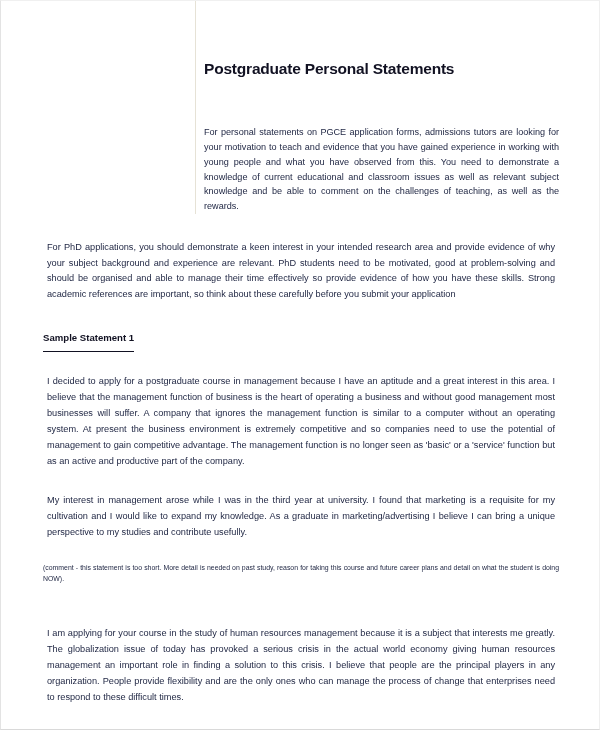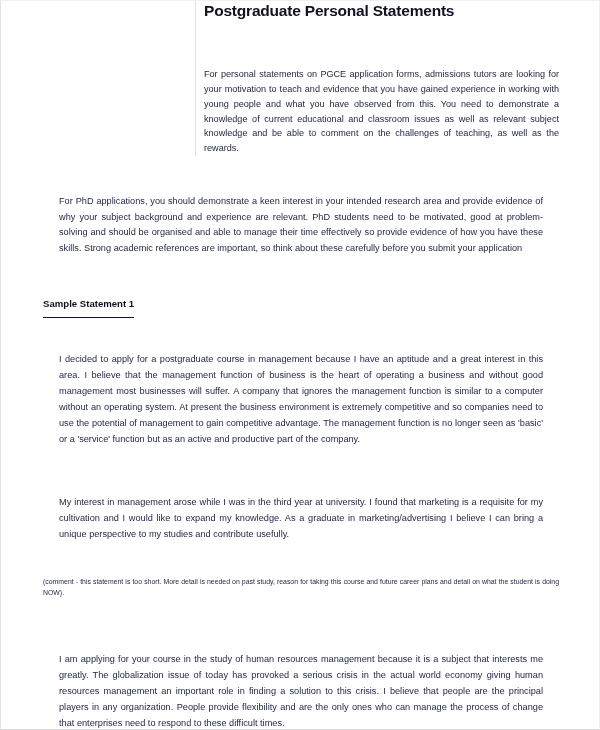--- a/index.html
+++ b/index.html
@@ -38,39 +38,40 @@
     padding-left: 8px;
     border-left: 1px solid #e6e2d6;
     box-sizing: border-box;
   }
   .doc-title {
     font-size: 15.5px;
     font-weight: bold;
     letter-spacing: -0.2px;
     color: #111122;
     margin: 0;
+    padding-top: 58px;
     line-height: 1.25;
   }
   .indent-para {
     font-size: 9.1px;
     line-height: 1.62;
     text-align: justify;
     color: #1c2340;
     margin: 0;
   }
   .gap-a { height: 30px; }
   .gap-b { height: 17px; }
 
   
   .body-para {
     font-size: 9.2px;
     line-height: 1.72;
     text-align: justify;
     color: #1c2340;
-    margin: 16px;
+    margin: 4px;
   }
   .sec-head {
     font-size: 9.6px;
     font-weight: bold;
     color: #111122;
     margin: 0;
     display: inline-block;
     border-bottom: 1.4px solid #111122;
     padding-bottom: 7px;
     line-height: 1.3;

